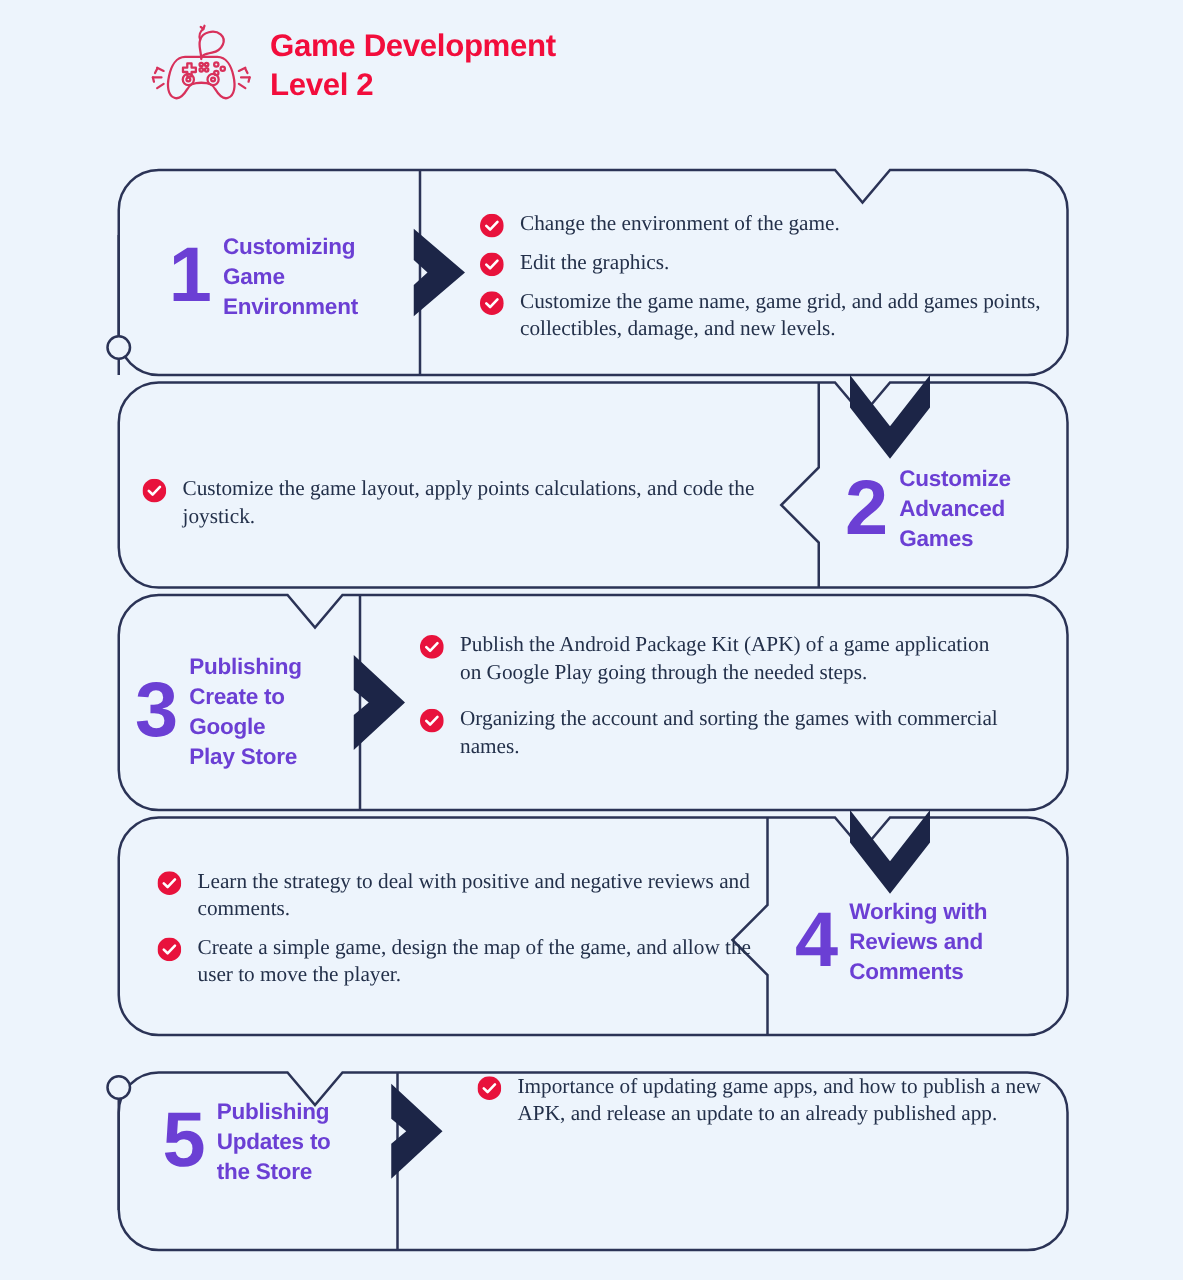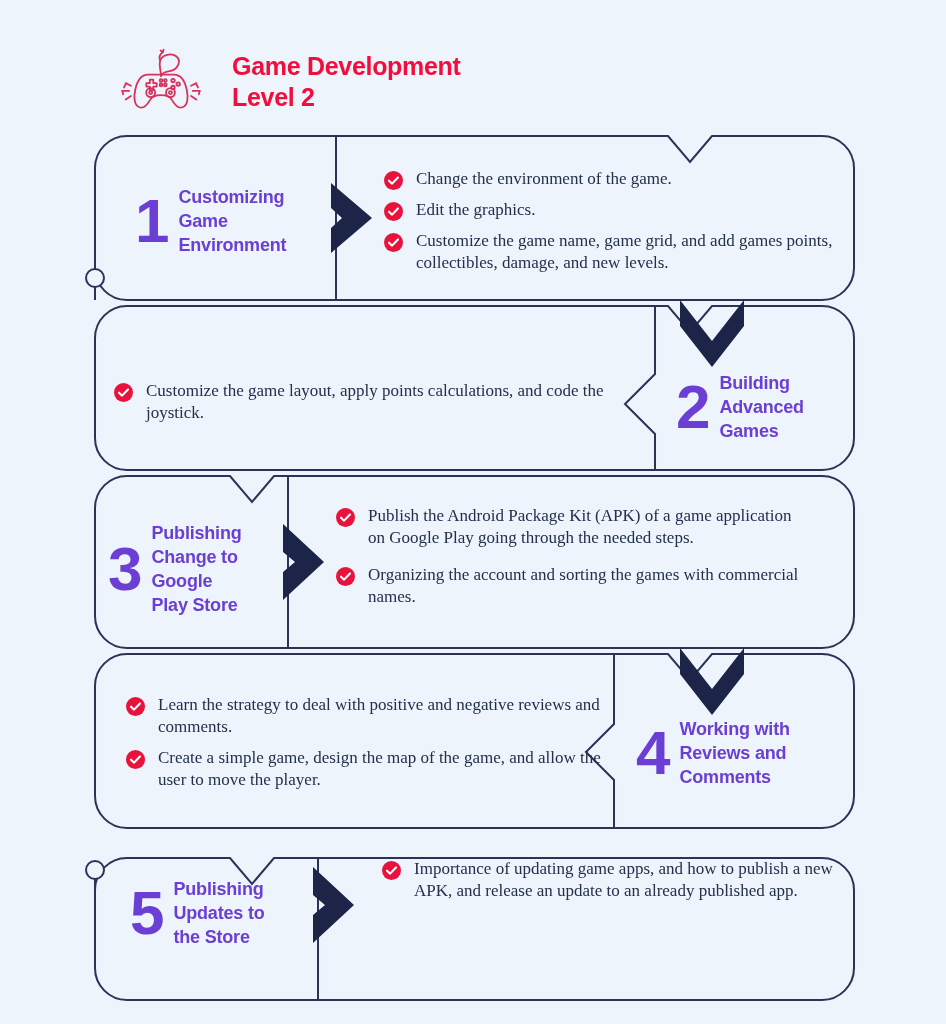--- a/index.html
+++ b/index.html
@@ -6,21 +6,21 @@
   body{
     width:946px;height:1024px;
     background:#EDF4FC;
     font-family:"Liberation Sans",sans-serif;
     overflow:hidden;
     position:relative;
   }
   #page{position:relative;width:946px;height:1024px;}
 
   
-  .header{position:absolute;left:118px;top:35px;display:flex;align-items:flex-start;gap:28px;}
+  .header{position:absolute;left:118px;top:6px;display:flex;align-items:flex-start;gap:12px;}
   .gamepad-icon{width:86px;height:86px;flex:none;}
   .title-block{padding-top:16px;}
   .title-line{
     color:#F20D3C;font-size:25px;font-weight:bold;line-height:1.22;
     letter-spacing:-0.3px;
   }
 
   
   #skeleton{position:absolute;left:0;top:0;width:946px;height:1024px;pointer-events:none;}
 
@@ -190,40 +190,40 @@
           <circle cx="10" cy="10" r="10" fill="#E8123C"></circle>
           <path d="M5.3 10.2 L8.5 13.3 L14.7 6.8" fill="none" stroke="#fff" stroke-width="2.2" stroke-linecap="round" stroke-linejoin="round"></path>
         </svg>
       <span class="btext">Customize the game name, game grid, and add games points, collectibles, damage, and new levels.</span>
     </div>
   </div>
 
   <div class="label-row" style="left:676px;top:372px;">
     <span class="num">2</span>
     <span class="steptitle">
-      <span>Building</span><br>
+      <span>Customize</span><br>
       <span>Advanced</span><br>
       <span>Games</span>
     </span>
   </div>
   <div class="bullets" style="left:114px;top:380px;width:490px;">
     <div class="bullet">
       <svg class="chk" viewBox="0 0 20 20">
           <circle cx="10" cy="10" r="10" fill="#E8123C"></circle>
           <path d="M5.3 10.2 L8.5 13.3 L14.7 6.8" fill="none" stroke="#fff" stroke-width="2.2" stroke-linecap="round" stroke-linejoin="round"></path>
         </svg>
       <span class="btext">Customize the game layout, apply points calculations, and code the joystick.</span>
     </div>
   </div>
 
   <div class="label-row" style="left:108px;top:522px;">
     <span class="num">3</span>
     <span class="steptitle">
       <span>Publishing</span><br>
-      <span>Change to</span><br>
+      <span>Create to</span><br>
       <span>Google</span><br>
       <span>Play Store</span>
     </span>
   </div>
   <div class="bullets wide" style="left:336px;top:505px;width:468px;">
     <div class="bullet">
       <svg class="chk" viewBox="0 0 20 20">
           <circle cx="10" cy="10" r="10" fill="#E8123C"></circle>
           <path d="M5.3 10.2 L8.5 13.3 L14.7 6.8" fill="none" stroke="#fff" stroke-width="2.2" stroke-linecap="round" stroke-linejoin="round"></path>
         </svg>

